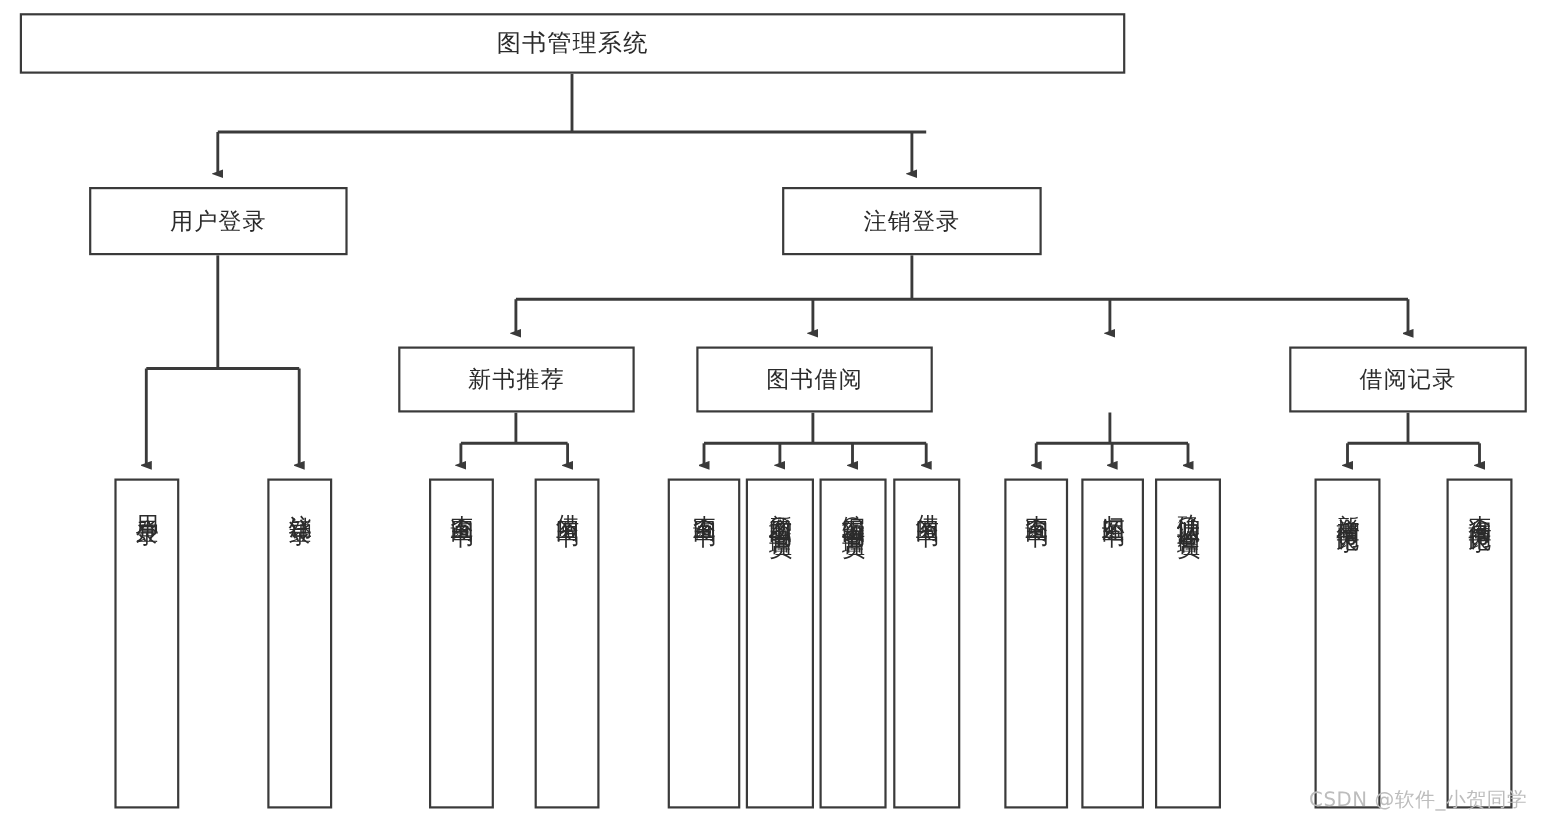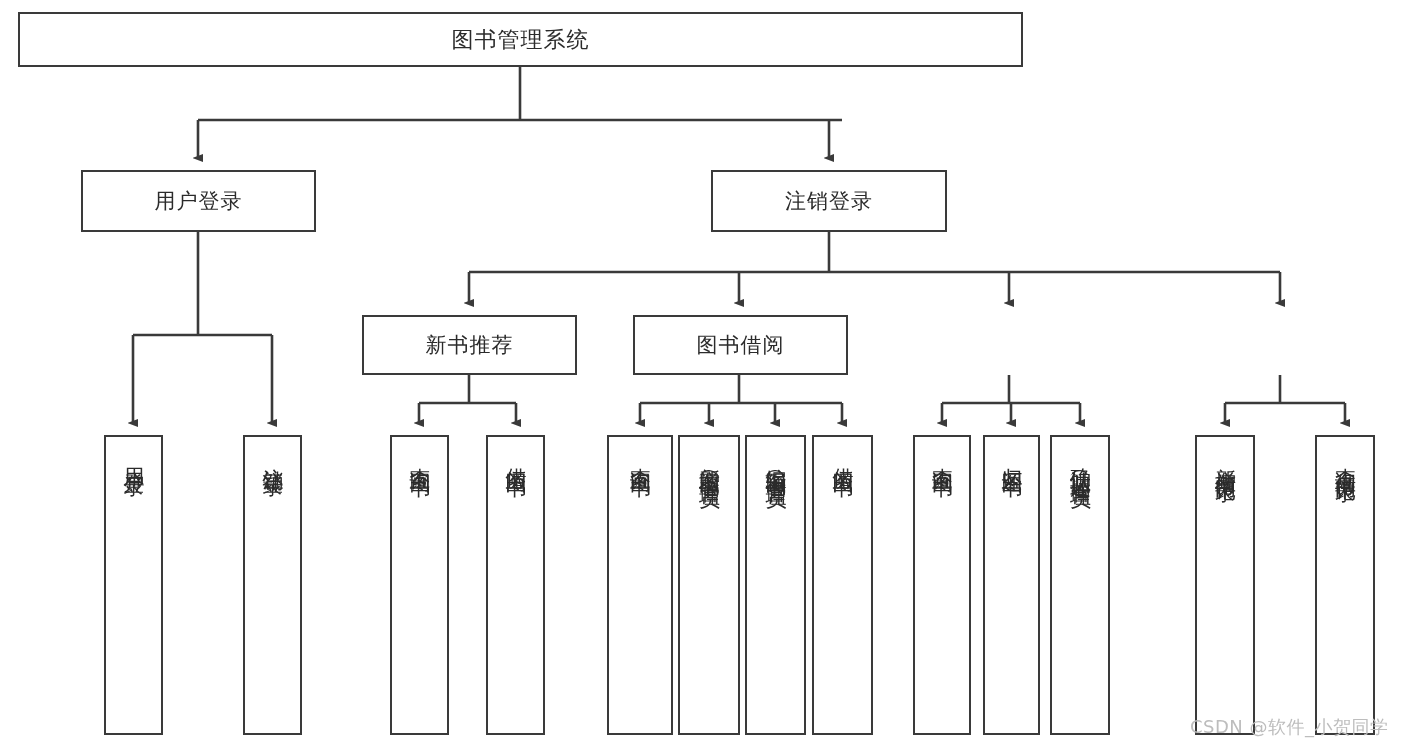--- a/index.html
+++ b/index.html
@@ -136,20 +136,23 @@
   <div class="node horizontal" style="left:711px; top:170px; width:236px; height:62px;">
     <span class="label">注销登录</span>
   </div>
 
   <div class="node horizontal" style="left:633px; top:315px; width:215px; height:60px;">
     <span class="label">图书借阅</span>
   </div>
   <div class="node horizontal" style="left:362px; top:315px; width:215px; height:60px;">
     <span class="label">新书推荐</span>
   </div>
+  <div class="node horizontal" style="left:1172px; top:315px; width:216px; height:60px;">
+    <span class="label">借阅记录</span>
+  </div>
 
   <div class="node vertical" style="left:104px; top:435px; width:59px; height:300px;">
     <span class="label">用户登录</span>
   </div>
   <div class="node vertical" style="left:243px; top:435px; width:59px; height:300px;">
     <span class="label">注销登录</span>
   </div>
 
   <div class="node vertical" style="left:390px; top:435px; width:59px; height:300px;">
     <span class="label">查询图书</span>

